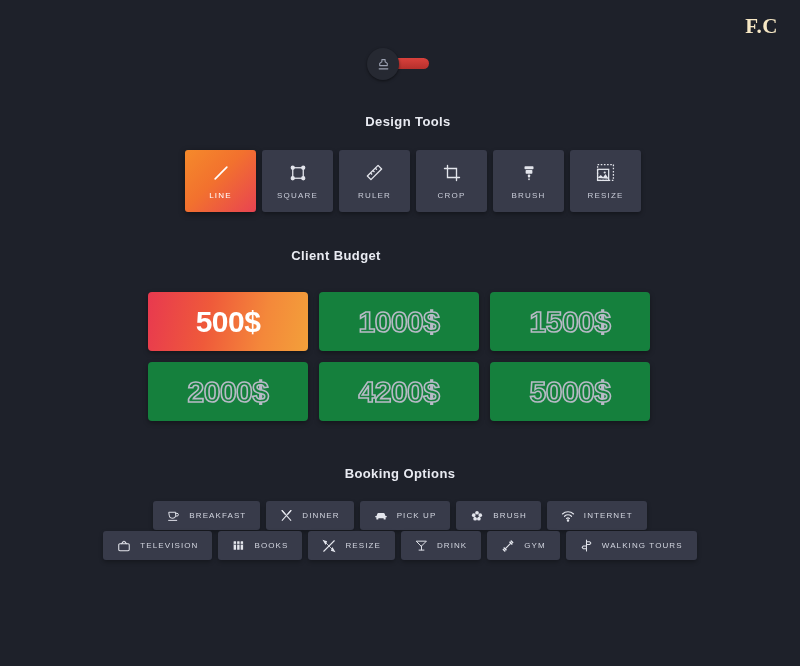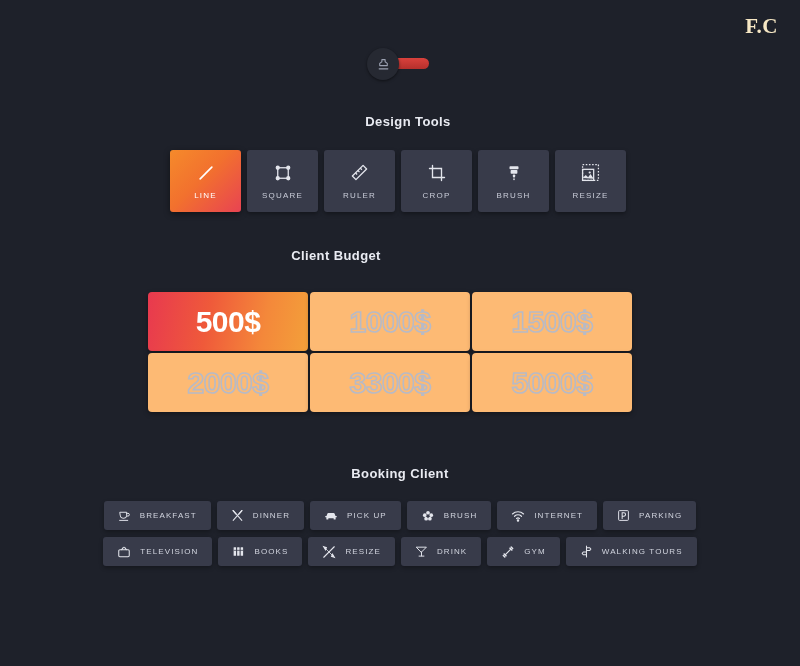--- a/index.html
+++ b/index.html
@@ -101,45 +101,46 @@
     display: flex;
     flex-direction: column;
     align-items: center;
     justify-content: center;
     gap: 8px;
     box-shadow: 0 2px 4px rgba(0,0,0,.35);
   }
   .tool.active {
     background: linear-gradient(135deg,#f58a2b 0%, #f2712e 45%, #e84352 100%);
     box-shadow: 0 2px 6px rgba(0,0,0,.45);
+    margin-left: 15px;
   }
   .tool-icon { height: 20px; display:flex; align-items:center; justify-content:center; }
   .tool-icon svg { display: block; }
   .tool-label {
     font-size: 8px;
     letter-spacing: 1.2px;
     color: #c9ccd8;
   }
   .tool.active .tool-label { color: #ffffff; }
 
   
   .budget-title { position: absolute; top: 248px; left: 0; width: 672px; }
 
   .budget-grid {
     position: absolute;
     top: 292px;
     left: 148px;
     display: grid;
     grid-template-columns: 160px 160px 160px;
     grid-auto-rows: 59px;
-    gap: 2px;
+    gap: 11px;
   }
   .budget {
     border-radius: 4px;
-    background: #fdba74;
+    background: #15803d;
     display: flex;
     align-items: center;
     justify-content: center;
     box-shadow: 0 2px 5px rgba(0,0,0,.35);
   }
   .budget span {
     font-size: 30px;
     font-weight: bold;
     letter-spacing: -0.5px;
     color: transparent;
@@ -157,21 +158,21 @@
   .booking-title { position: absolute; top: 466px; left: 0; width: 800px; }
 
   .booking-rows {
     position: absolute;
     top: 501px;
     left: 0;
     width: 800px;
     display: flex;
     flex-direction: column;
     align-items: center;
-    gap: 7px;
+    gap: 1px;
   }
   .booking-row { display: flex; gap: 6px; }
   .chip {
     height: 29px;
     border-radius: 3px;
     background: #383b4a;
     display: flex;
     align-items: center;
     justify-content: center;
     gap: 9px;
@@ -288,28 +289,28 @@
     <div class="budget">
       <span>1000$</span>
     </div>
     <div class="budget">
       <span>1500$</span>
     </div>
     <div class="budget">
       <span>2000$</span>
     </div>
     <div class="budget">
-      <span>3300$</span>
+      <span>4200$</span>
     </div>
     <div class="budget">
       <span>5000$</span>
     </div>
   </div>
 
-  <div class="section-title booking-title">Booking Client</div>
+  <div class="section-title booking-title">Booking Options</div>
 
   <div class="booking-rows">
 
     <div class="booking-row">
 
       <div class="chip">
         <span class="chip-icon">
           <svg width="13" height="13" viewBox="0 0 24 24" fill="none" stroke="#e3e5ec" stroke-width="1.8" stroke-linecap="round">
             <path d="M4 6h12v6a5 5 0 0 1-5 5H9a5 5 0 0 1-5-5z"></path>
             <path d="M16 8h2.5a2.5 2.5 0 0 1 0 5H16"></path>
@@ -358,29 +359,20 @@
           <svg width="14" height="14" viewBox="0 0 24 24" fill="none" stroke="#e3e5ec" stroke-width="2" stroke-linecap="round">
             <path d="M2.5 8.5a14 14 0 0 1 19 0"></path>
             <path d="M6 12.5a9 9 0 0 1 12 0"></path>
             <path d="M9.5 16.3a4 4 0 0 1 5 0"></path>
             <circle cx="12" cy="19.6" r="1.1" fill="#e3e5ec"></circle>
           </svg>
         </span>
         <span class="chip-label">INTERNET</span>
       </div>
 
-      <div class="chip">
-        <span class="chip-icon">
-          <svg width="13" height="13" viewBox="0 0 24 24" fill="none" stroke="#e3e5ec" stroke-width="1.8">
-            <rect x="3" y="3" width="18" height="18" rx="1.5"></rect>
-            <path d="M9.5 17.5V7h3.2a3.1 3.1 0 0 1 0 6.2H9.5" stroke-width="1.9" stroke-linecap="round"></path>
-          </svg>
-        </span>
-        <span class="chip-label">PARKING</span>
-      </div>
     </div>
 
     <div class="booking-row">
 
       <div class="chip">
         <span class="chip-icon">
           <svg width="14" height="14" viewBox="0 0 24 24" fill="none" stroke="#e3e5ec" stroke-width="1.8" stroke-linecap="round">
             <rect x="3" y="8" width="18" height="12" rx="2"></rect>
             <path d="M8 8L11 4M16 8L13 4"></path>
           </svg>

